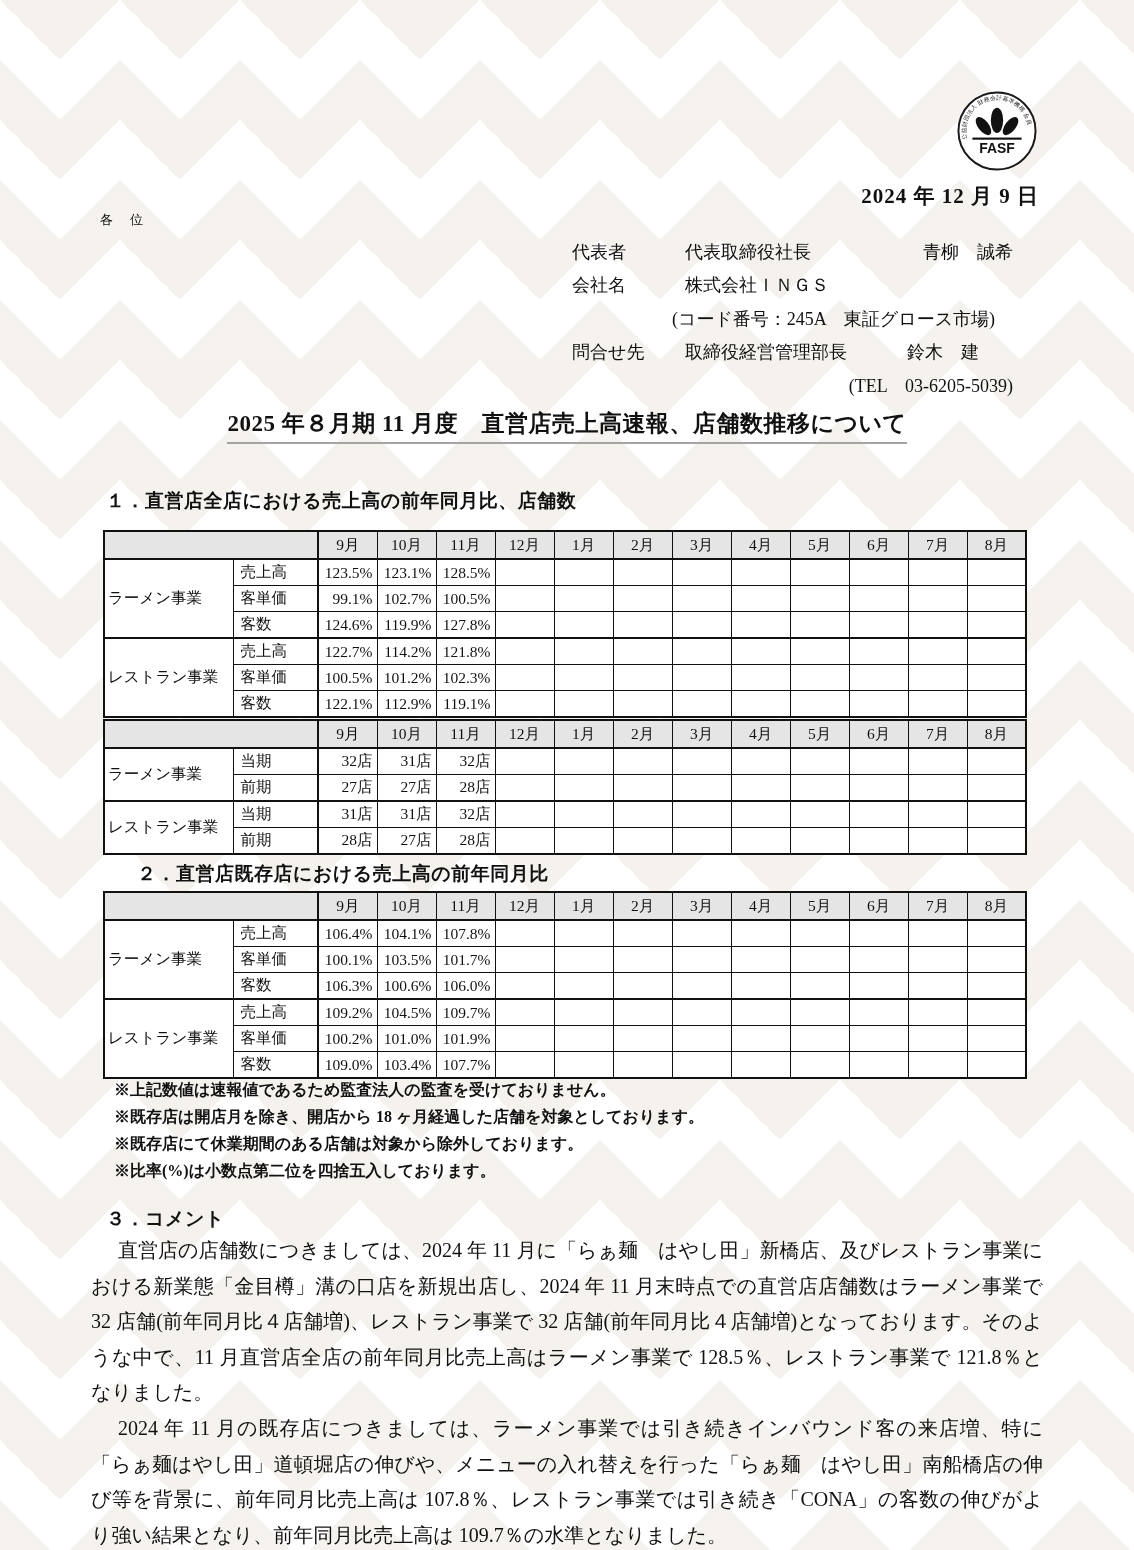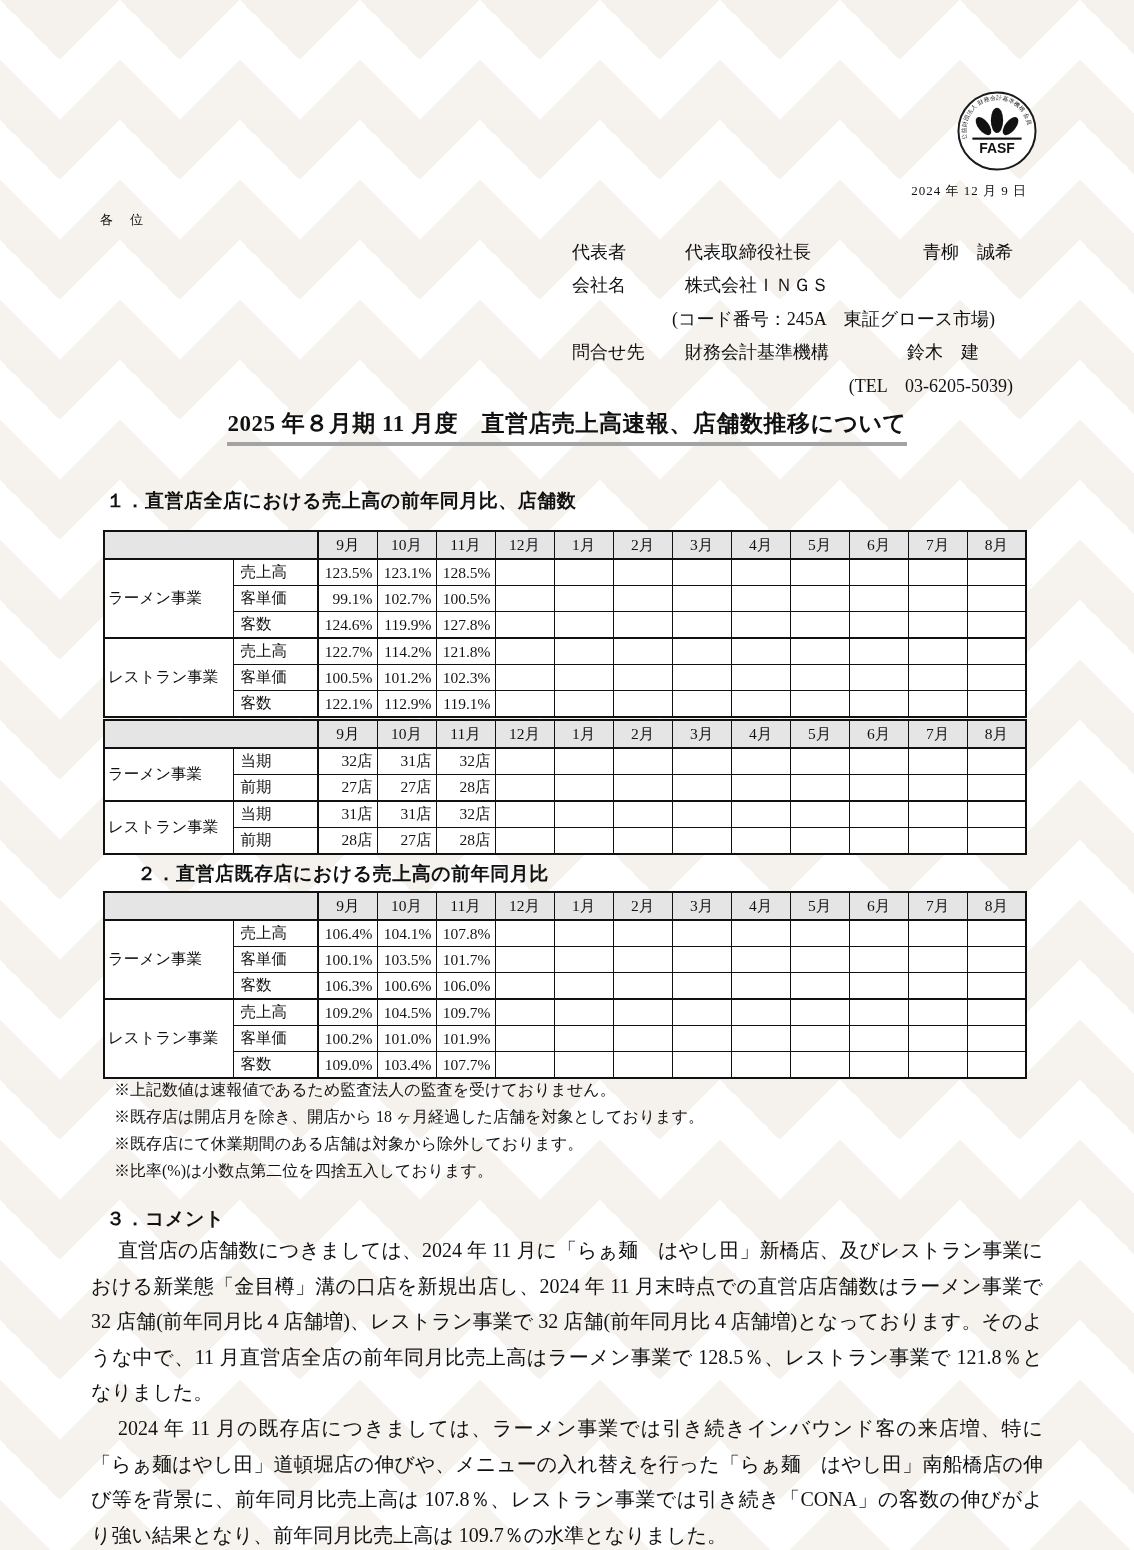--- a/index.html
+++ b/index.html
@@ -21,37 +21,37 @@
       linear-gradient(225deg, #f5f2ee 25%, transparent 25%) -60px 0,
       linear-gradient(315deg, #f6f3ef 25%, transparent 25%) 0 0,
       linear-gradient(45deg, #f6f3ef 25%, transparent 25%) 0 0;
     background-size:120px 120px;
     pointer-events:none;
   }
   .page > * { position:absolute; z-index:1; }
 
   .fasf-logo { left:956px; top:90px; width:82px; height:82px; }
 
-  .doc-date { top:182px; right:107px; font-size:13px; letter-spacing:1px; }
+  .doc-date { top:182px; right:95px; font-size:21px; letter-spacing:1px;font-weight:bold; }
   .recipient { left:100px; top:211px; font-size:13px; letter-spacing:2px; }
 
   .company { left:572px; top:240px; width:471px; font-size:18px; }
   .crow { height:33.4px; position:relative; white-space:nowrap; }
   .clabel { display:inline-block; width:113px; }
   .cname { position:absolute; top:0; }
   .cname.n1 { right:30px; }
   .cname.n2 { right:64px; }
   .crow.code-line { padding-left:100px; }
   .crow.tel-line { text-align:right; padding-right:30px; }
 
   .doc-title { left:0; top:408px; width:1134px; text-align:center; }
   .doc-title span {
     display:inline-block;
     font-size:23px; font-weight:700;
-    border-bottom:4px solid #a3a3a3;
+    border-bottom:2px solid #a3a3a3;
     padding-bottom:3px;
     letter-spacing:0.5px;
   }
 
   .sec-heading {
     font-family:"Liberation Sans","DejaVu Sans",sans-serif;
     font-weight:700; font-size:19px; letter-spacing:0.5px;
     left:106px;
   }
   .sec1 { top:488px; }
@@ -73,21 +73,21 @@
   .dtable thead th {
     background:#e5e5e5; border-bottom-width:2px; height:26px;
     font-weight:normal; text-align:center;
   }
   .dtable .mfirst { border-left-width:2px; }
   .dtable td.glabel { text-align:left; padding-left:3px; }
   .dtable td.rlabel { text-align:left; padding-left:7px; }
   .dtable td.val { text-align:right; padding-right:4px; }
   .dtable tr.gstart td { border-top-width:2px; }
 
-  .notes { left:114px; top:1076px; font-size:16px; line-height:27px; }
+  .notes { left:114px; top:1076px; font-size:16px; line-height:27px;font-weight:bold; }
 
   .comments { left:91px; top:1233px; width:952px; font-size:20px; line-height:35.6px;
               text-align:justify; }
   .comments p { margin:0; text-indent:27px; }
 </style>
 </head>
 <body>
 
 <div class="page">
 
@@ -115,21 +115,21 @@
     <div class="crow">
       <span class="clabel">代表者</span><span>代表取締役社長</span><span class="cname n1">青柳　誠希</span>
     </div>
     <div class="crow">
       <span class="clabel">会社名</span><span>株式会社ＩＮＧＳ</span>
     </div>
     <div class="crow code-line">
       <span>(コード番号：245A　東証グロース市場)</span>
     </div>
     <div class="crow">
-      <span class="clabel">問合せ先</span><span>財務会計基準機構</span><span class="cname n2">鈴木　建</span>
+      <span class="clabel">問合せ先</span><span>取締役経営管理部長</span><span class="cname n2">鈴木　建</span>
     </div>
     <div class="crow tel-line">
       <span>(TEL　03-6205-5039)</span>
     </div>
   </div>
 
   <div class="doc-title">
     <span>2025 年８月期 11 月度　直営店売上高速報、店舗数推移について</span>
   </div>
 

